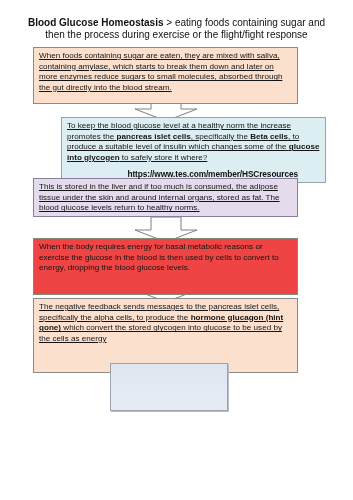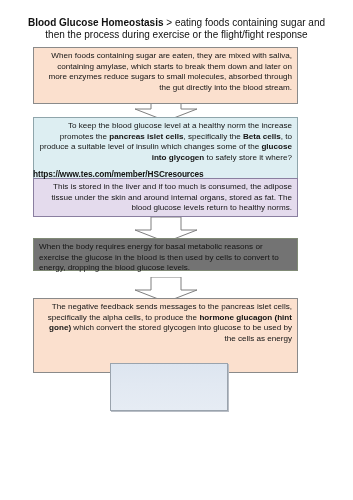--- a/index.html
+++ b/index.html
@@ -44,28 +44,28 @@
     left: 33px;
     width: 265px;
     box-sizing: border-box;
     border: 1px solid #8c8c8c;
     padding: 3px 5px 3px 5px;
     font-size: 8.1px;
     line-height: 10.6px;
     color: #141414;
     z-index: 3;
   }
-  .box.center { text-align: right; }
+  .box.center { text-align: left; text-decoration: underline; }
   .box.left   { text-align: left; }
   .box b { font-weight: bold; }
 
   .box-1 { top: 47px;  height: 57px;  background: #fbe0ce; border-color: #8a8a8a; }
-  .box-2 { top: 117px; height: 66px;  background: #ddeef2; border-color: #8fa5ab; }
+  .box-2 { top: 117px; height: 66px;  background: #ddeef2; border-color: #8fa5ab; margin-left: 28px; }
   .box-3 { top: 178px; height: 39px;  background: #e4dbed; border-color: #8a7fa0; }
-  .box-4 { top: 238px; height: 33px;  background: #737373; border-color: #808a76; }
+  .box-4 { top: 238px; height: 57px;  background: #ef4444; border-color: #808a76; }
   .box-5 { top: 298px; height: 75px;  background: #fbe0ce; border-color: #8a8a8a; }
 
   
   .arrow {
     position: absolute;
     left: 131px;
     width: 70px;
     height: 26px;
     z-index: 2;
   }
@@ -76,21 +76,21 @@
   .arrow-3 { top: 217px; }
   .arrow-4 { top: 277px; }
   .arrow-5 { top: 347px; }
 
   
   .url-overlay {
     position: absolute;
     left: 33px;
     top: 169px;
     width: 265px;
-    text-align: left;
+    text-align: right;
     font-size: 8.3px;
     font-weight: bold;
     letter-spacing: -0.1px;
     color: #111111;
     z-index: 6;
   }
 
   
   .empty-box {
     position: absolute;

